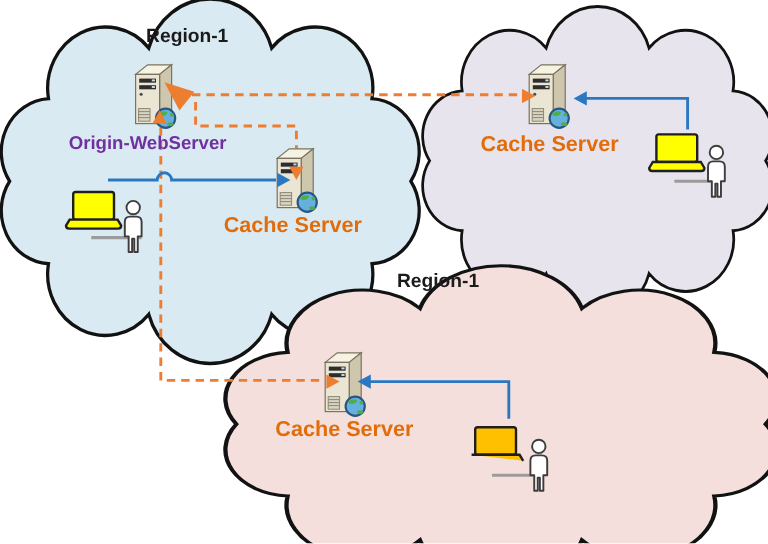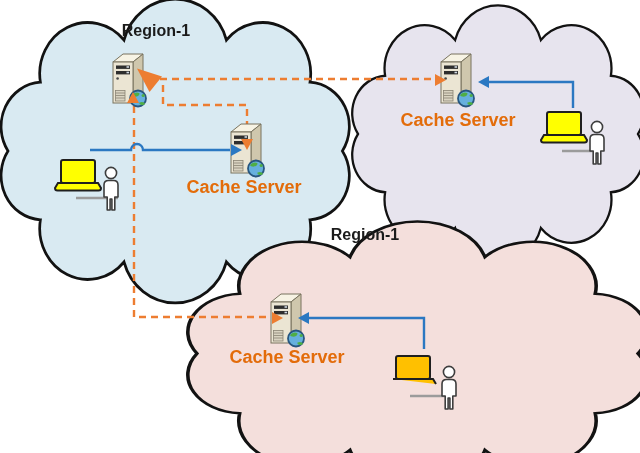--- a/index.html
+++ b/index.html
@@ -86,16 +86,17 @@
   <polygon points="242,150 231,144 231,156" fill="#2b78c2"></polygon>
   <path d="M 573,108 V 82 H 488" fill="none" stroke-width="2.4" stroke="#2b78c2"></path>
   <polygon points="478,82 489,76 489,88" fill="#2b78c2"></polygon>
   <path d="M 424,349 V 318 H 308" fill="none" stroke-width="2.4" stroke="#2b78c2"></path>
   <polygon points="298,318 309,312 309,324" fill="#2b78c2"></polygon>
 </svg>
 
   <div class="lbl region-title" style="left:106px;top:22px;width:100px;">Region-1</div>
   <div class="lbl region-title" style="left:315px;top:226px;width:100px;">Region-1</div>
 
+  <div class="lbl origin-label" style="left:43px;top:111px;width:160px;">Origin-WebServer</div>
   <div class="lbl cache-label" style="left:184px;top:177px;width:120px;">Cache Server</div>
   <div class="lbl cache-label" style="left:398px;top:110px;width:120px;">Cache Server</div>
   <div class="lbl cache-label" style="left:227px;top:347px;width:120px;">Cache Server</div>
 </div>
 
 </body></html>

